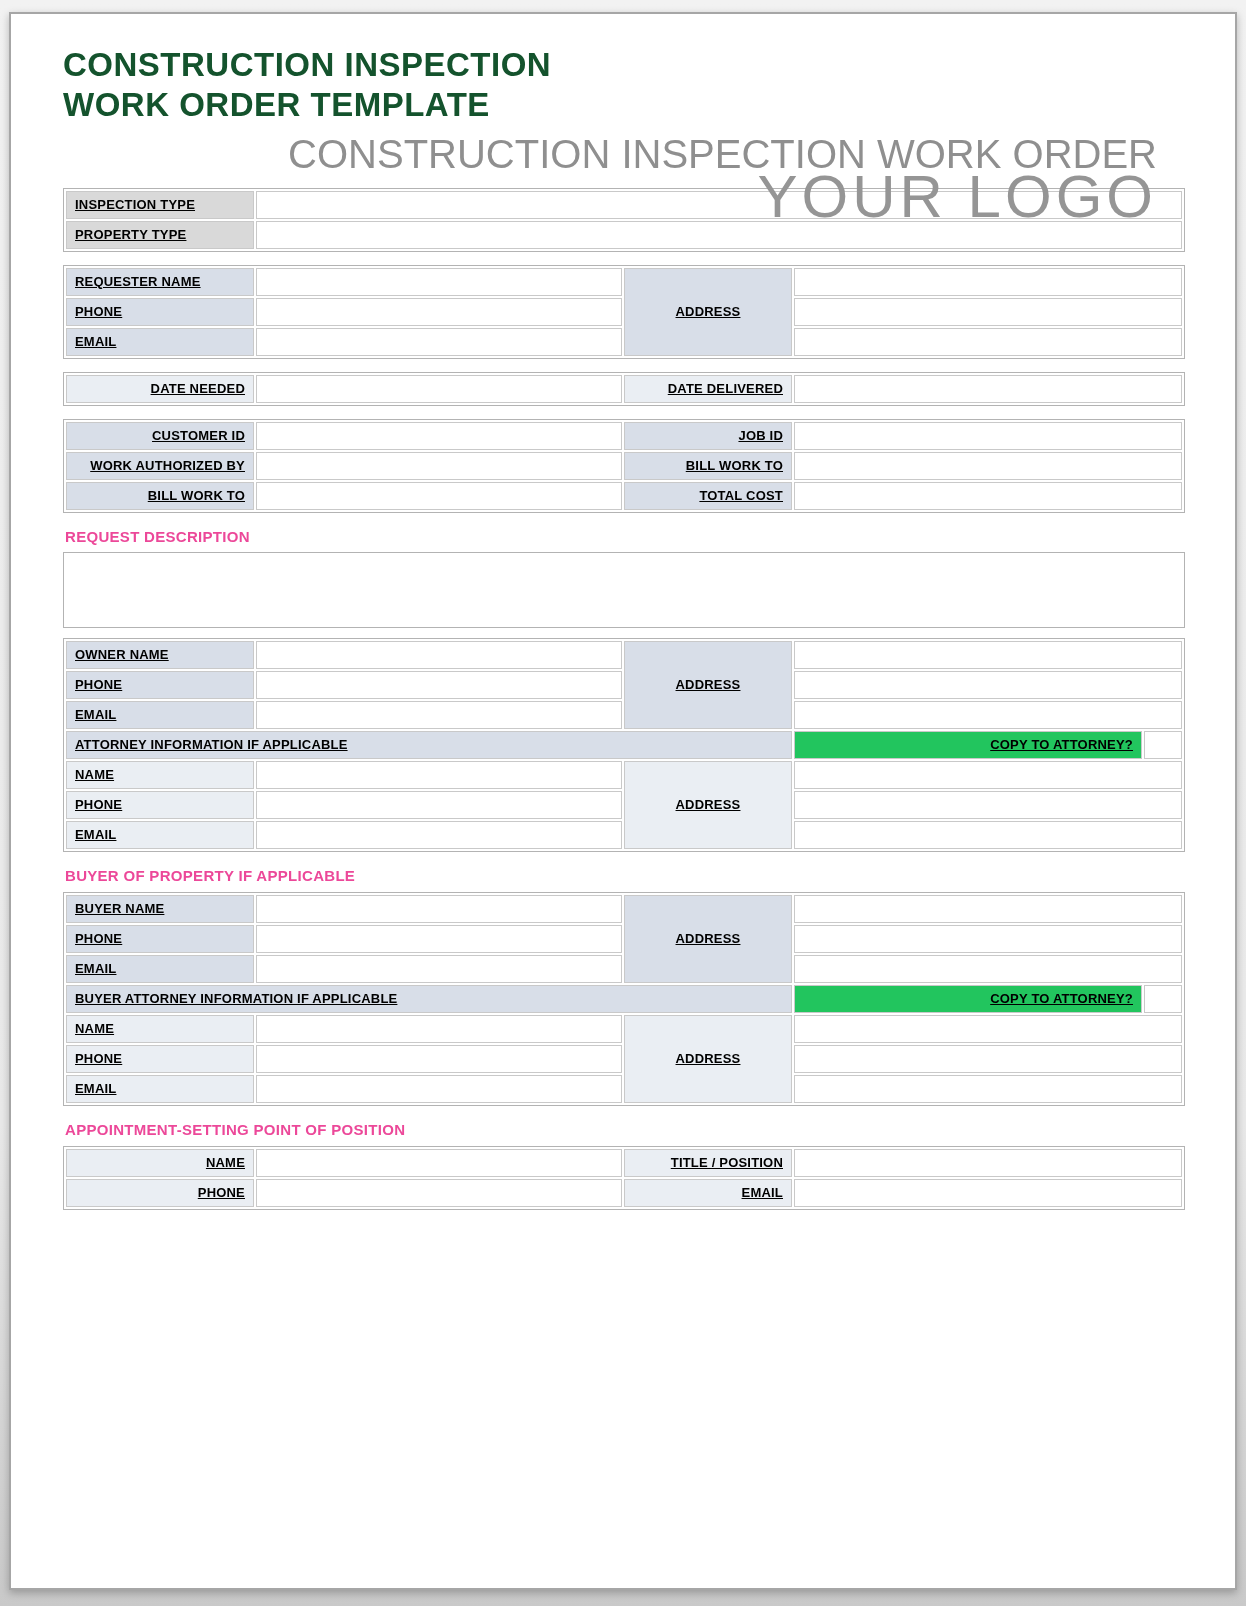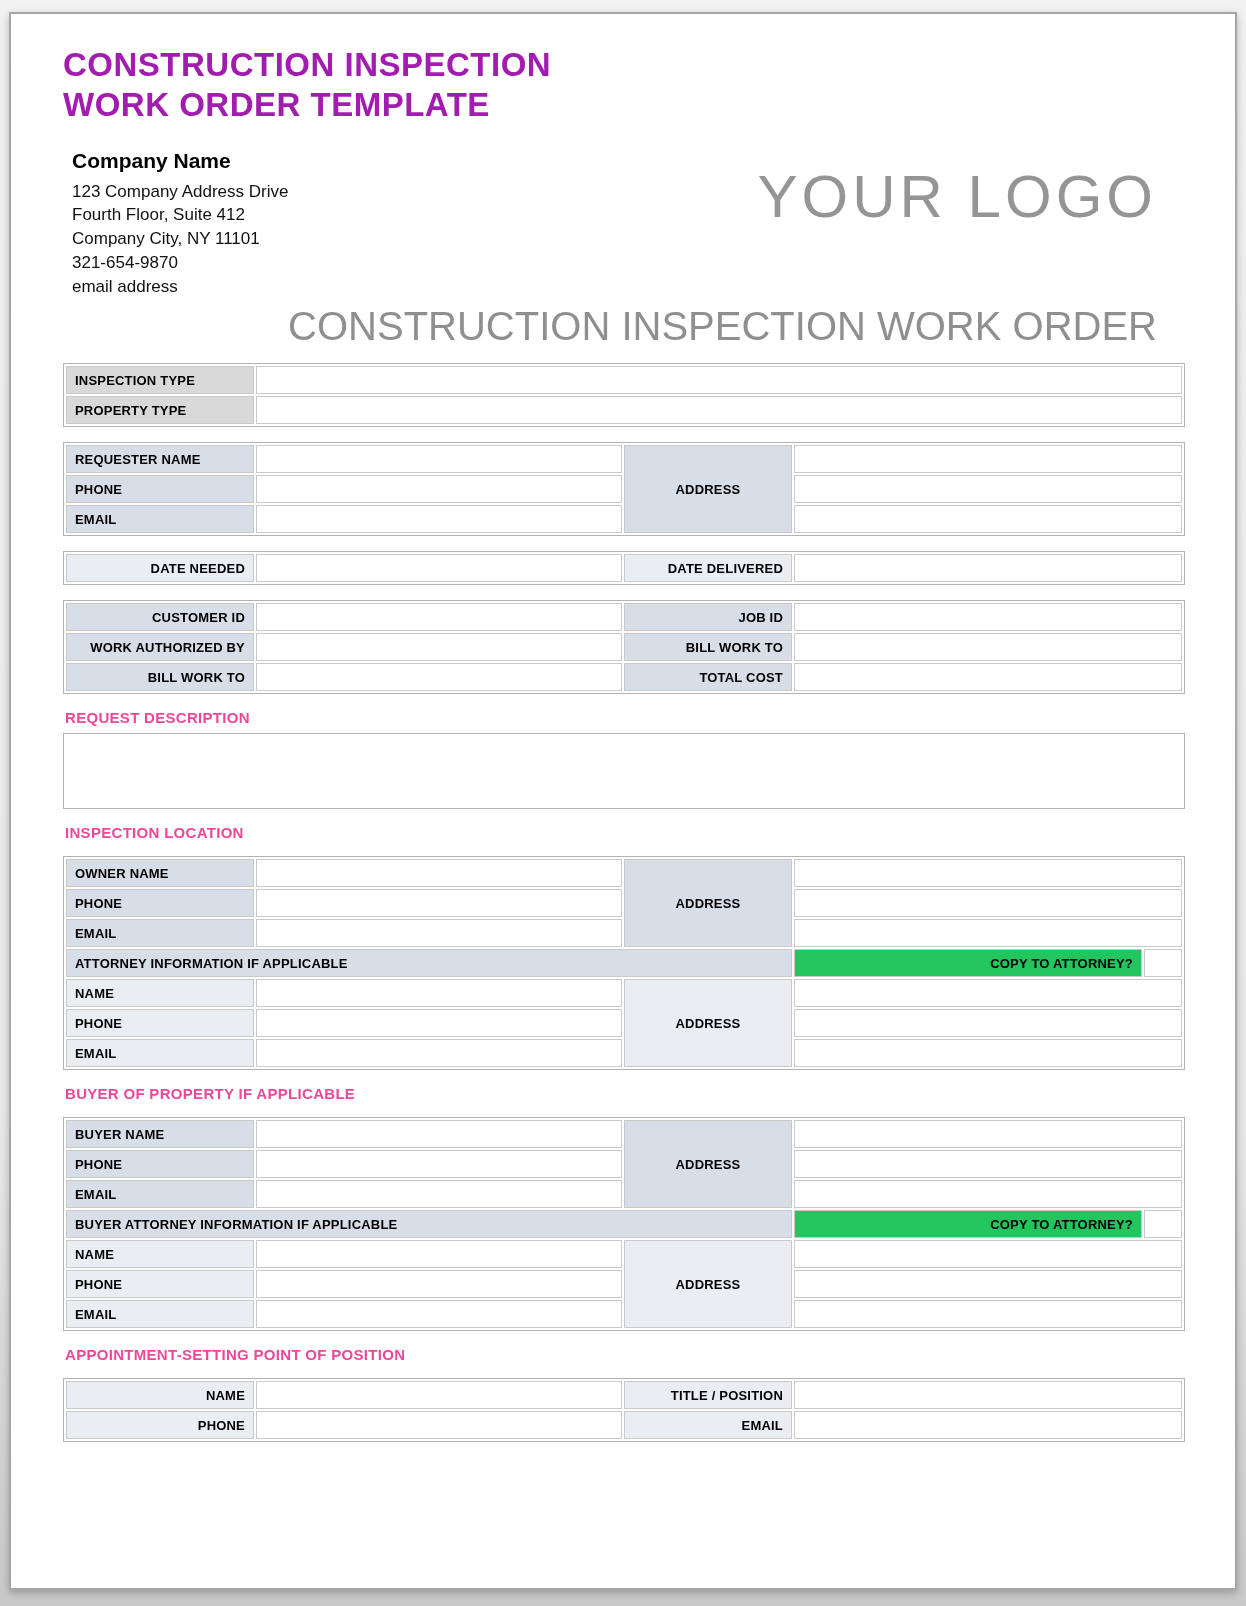--- a/index.html
+++ b/index.html
@@ -18,21 +18,21 @@
     background: #ffffff;
     border: 2px solid #a6a6a6;
     box-shadow: 0 3px 8px rgba(0,0,0,0.25);
   }
   .content { padding: 0 52px 70px 52px; }
 
   .doc-title {
     margin: 31px 0 0 0;
     font-size: 33px;
     font-weight: bold;
-    color: #a21caf;
+    color: #14532d;
     line-height: 1.22;
     letter-spacing: 0.5px;
   }
   .company-block { margin: 23px 0 0 9px; color: #111111; }
   .company-name { font-size: 21px; font-weight: bold; color: #000000; margin-bottom: 7px; }
   .company-line { font-size: 17px; line-height: 1.4; }
 
   .logo-placeholder {
     position: absolute;
     top: 148px;
@@ -54,21 +54,22 @@
     white-space: nowrap;
   }
 
   table.ftable {
     border-collapse: separate;
     border-spacing: 2px;
     table-layout: fixed;
     width: 1122px;
     background: #ffffff;
     border: 1px solid #b3b3b3;
-    margin: 15px 0 13px 0;
+    margin: 8px 0 13px 0;
+    text-decoration: underline;
   }
   table.ftable td {
     border: 1px solid #c9c9c9;
     height: 28px;
     padding: 2px 8px;
     font-size: 13px;
     vertical-align: middle;
     overflow: hidden;
   }
   td.lbl { font-weight: bold; color: #000000; letter-spacing: 0.2px; }
@@ -103,28 +104,20 @@
 <div class="page">
   <div class="content">
 
     <div class="doc-title">
       <div>CONSTRUCTION INSPECTION</div>
       <div>WORK ORDER TEMPLATE</div>
     </div>
 
     <div class="logo-placeholder">YOUR LOGO</div>
 
-    <div class="company-block">
-      <div class="company-name">Company Name</div>
-      <div class="company-line">123 Company Address Drive</div>
-      <div class="company-line">Fourth Floor, Suite 412</div>
-      <div class="company-line">Company City, NY  11101</div>
-      <div class="company-line">321-654-9870</div>
-      <div class="company-line">email address</div>
-    </div>
 
     <div class="form-title">CONSTRUCTION INSPECTION WORK ORDER</div>
 
     <table class="ftable">
       <colgroup>
           <col style="width:188px">
           <col style="width:366px">
           <col style="width:168px">
           <col style="width:348px">
           <col style="width:38px">
@@ -213,21 +206,20 @@
         <td class="inp"></td>
         <td class="lbl b ra">TOTAL COST</td>
         <td class="inp" colspan="2"></td>
       </tr>
     </tbody>
       </table>
 
     <div class="sec-heading">REQUEST DESCRIPTION</div>
     <div class="desc-box"></div>
 
-    <div class="sec-heading">INSPECTION LOCATION</div>
     <table class="ftable">
       <colgroup>
           <col style="width:188px">
           <col style="width:366px">
           <col style="width:168px">
           <col style="width:348px">
           <col style="width:38px">
         </colgroup>
       <tbody>
           <tr>

